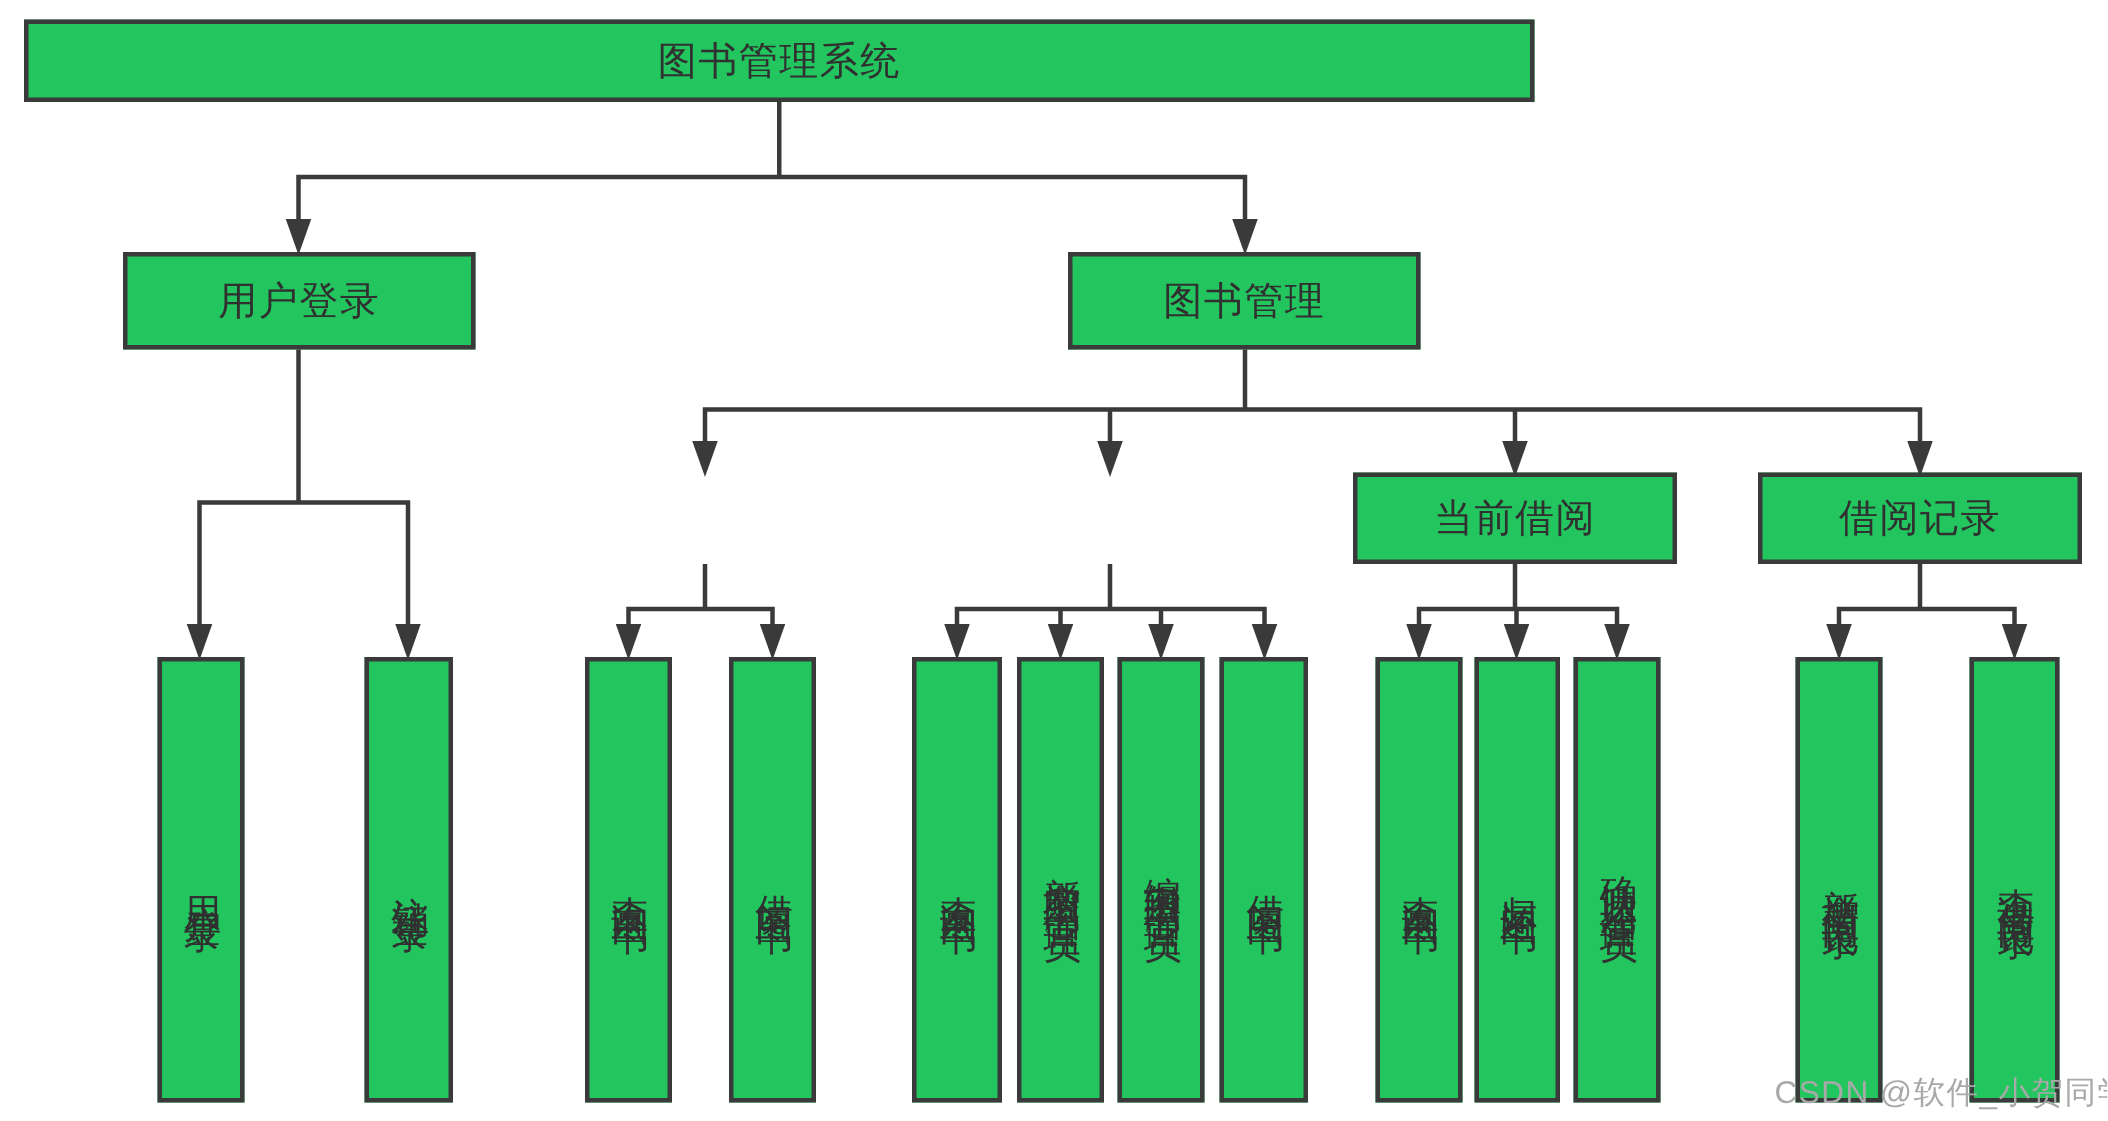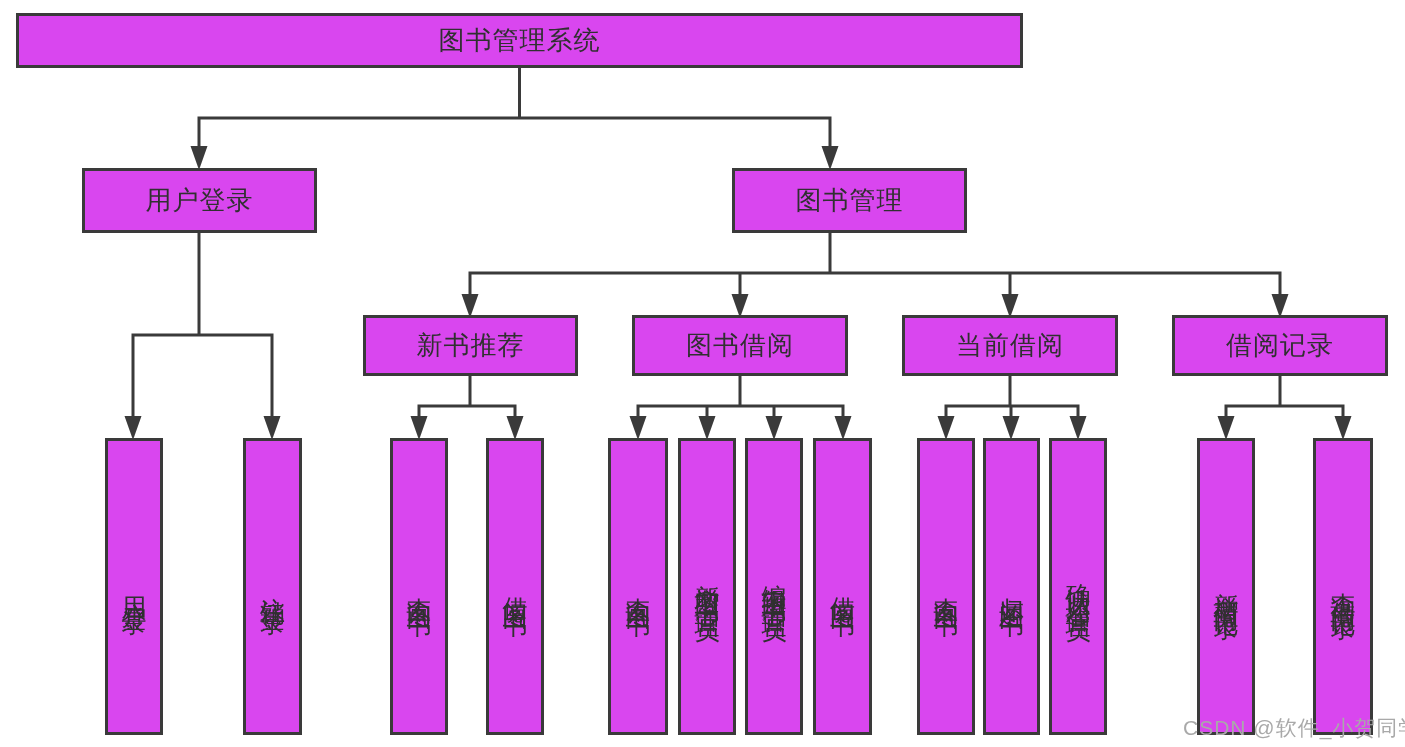--- a/index.html
+++ b/index.html
@@ -8,21 +8,21 @@
     width:1405px;height:747px;
     background:var(--bg,#ffffff);
     font-family:"Liberation Sans", sans-serif;
     overflow:hidden;
   }
   .wires{position:absolute;left:0;top:0;z-index:5;pointer-events:none;}
   .box{
     position:absolute;
     box-sizing:border-box;
     border:3px solid var(--line,#3a3a3a);
-    background:#d946ef;
+    background:#22c55e;
     display:flex;align-items:center;justify-content:center;
     color:var(--text,#303030);
     z-index:2;
     text-align:center;
   }
   .h{font-size:26px;letter-spacing:1px;white-space:nowrap;}
   .v{
     writing-mode:vertical-rl;
     text-orientation:mixed;
     font-size:25px;
@@ -40,24 +40,22 @@
   }
 </style>
 </head>
 <body>
 
 <div class="canvas">
 
   <div class="box h" style="left:16px;top:13px;width:1007px;height:55px;">图书管理系统</div>
 
   <div class="box h" style="left:82px;top:168px;width:235px;height:65px;">用户登录</div>
-  <div class="box h" style="left:712px;top:168px;width:235px;height:65px;margin-left:20px;">图书管理</div>
+  <div class="box h" style="left:712px;top:168px;width:235px;height:65px;">图书管理</div>
 
-  <div class="box h" style="left:363px;top:315px;width:215px;height:61px;">新书推荐</div>
-  <div class="box h" style="left:632px;top:315px;width:216px;height:61px;">图书借阅</div>
   <div class="box h" style="left:1172px;top:315px;width:216px;height:61px;">借阅记录</div>
   <div class="box h" style="left:902px;top:315px;width:216px;height:61px;">当前借阅</div>
 
   <div class="box v" style="left:105px;top:438px;width:58px;height:297px;">用户登录</div>
   <div class="box v" style="left:243px;top:438px;width:59px;height:297px;">注销登录</div>
 
   <div class="box v" style="left:390px;top:438px;width:58px;height:297px;">查询图书</div>
   <div class="box v" style="left:486px;top:438px;width:58px;height:297px;">借阅图书</div>
 
   <div class="box v" style="left:608px;top:438px;width:60px;height:297px;">查询图书</div>

